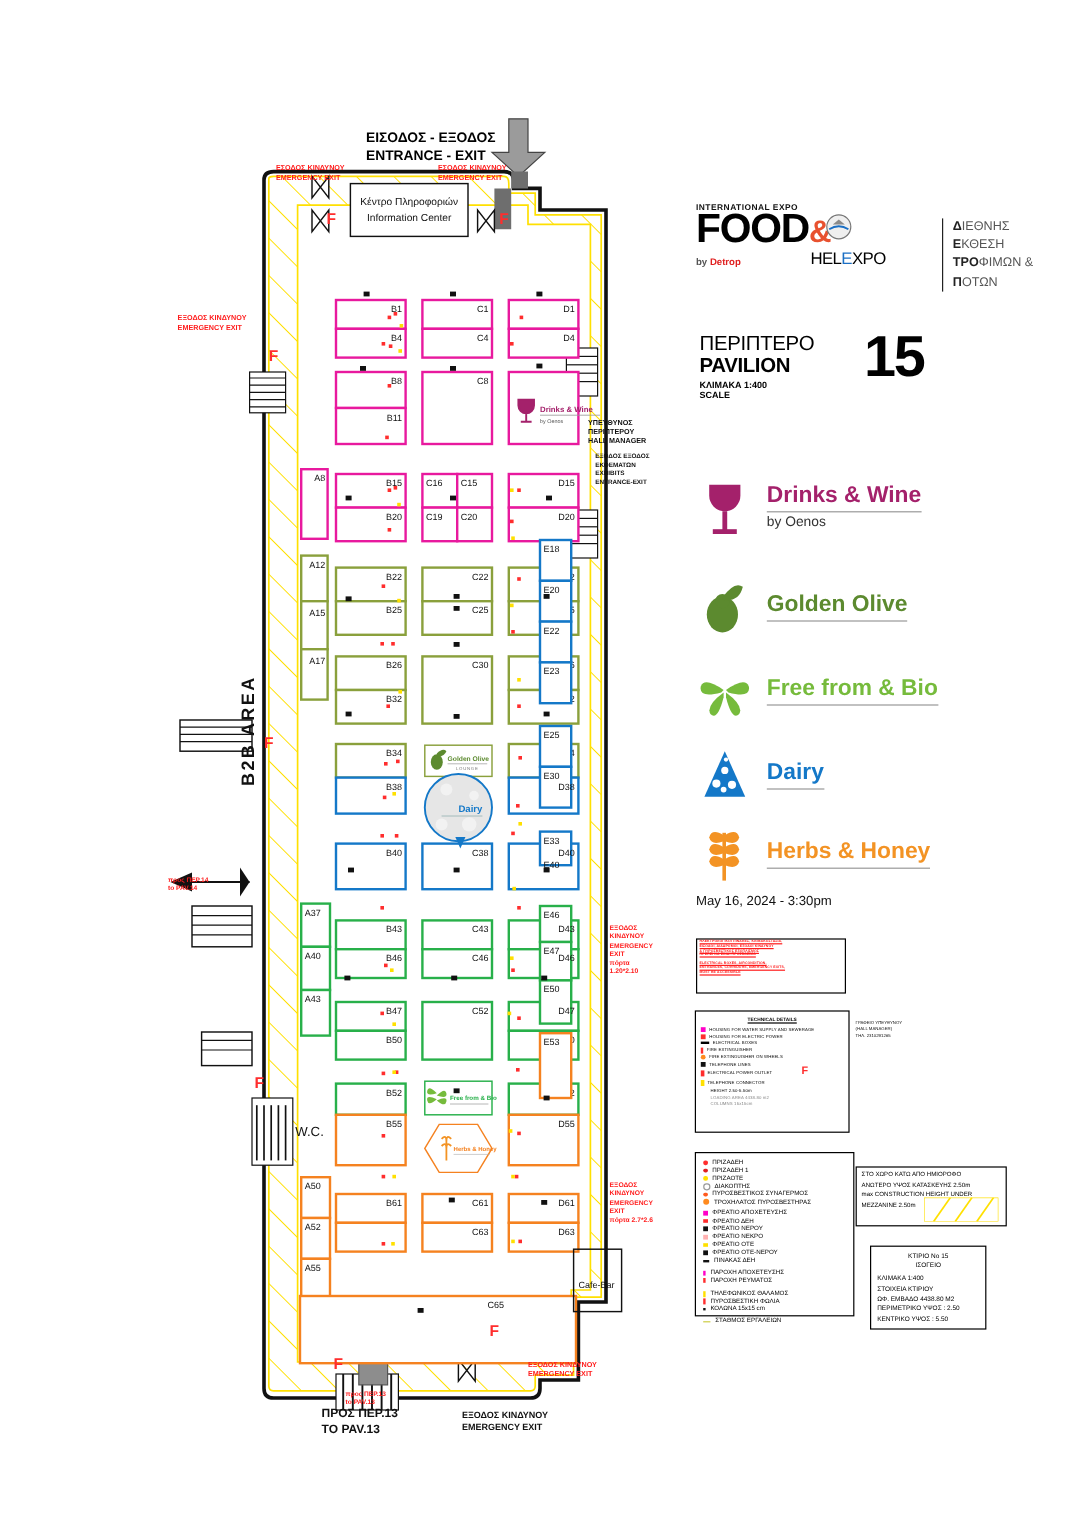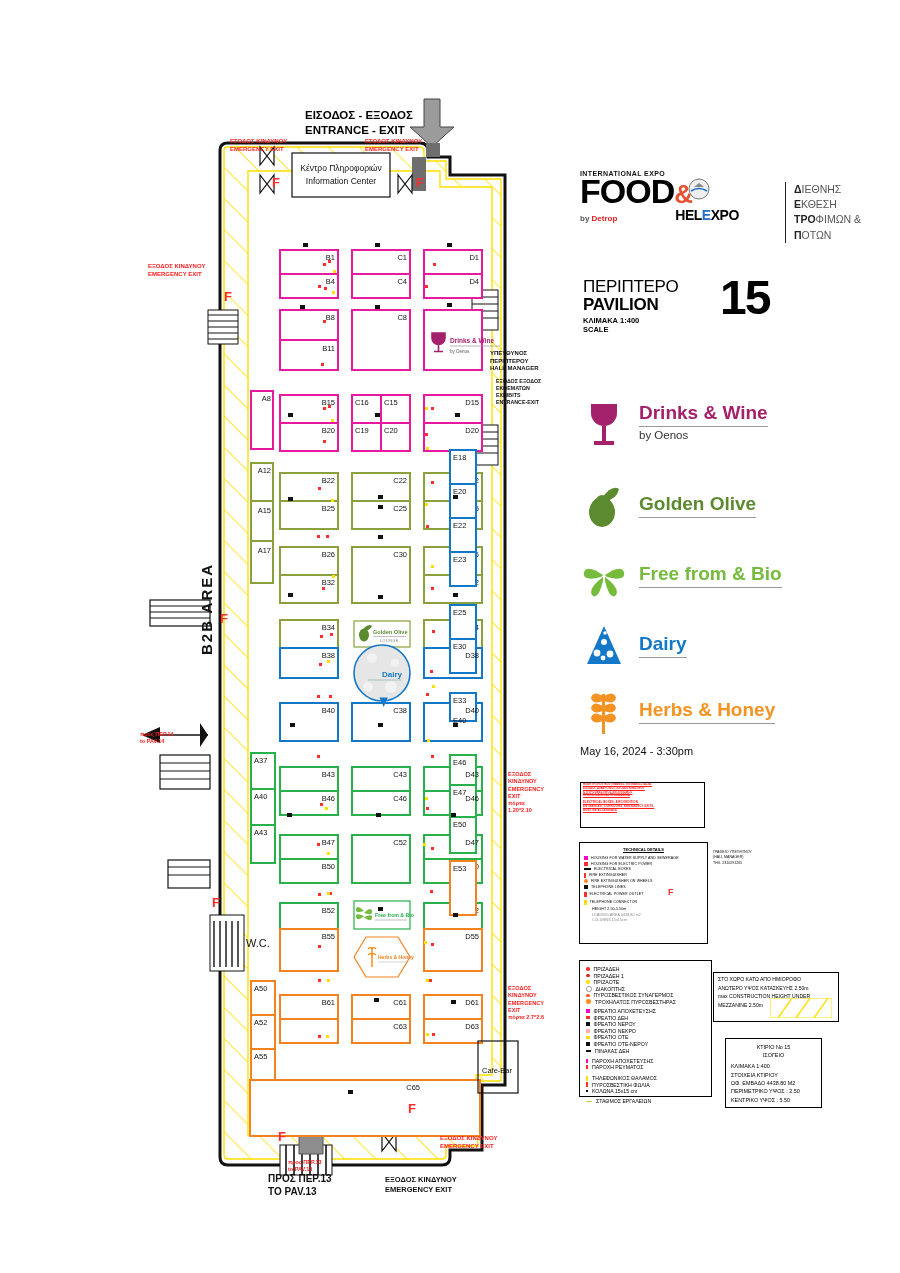--- a/index.html
+++ b/index.html
@@ -9,21 +9,21 @@
   .plan{position:absolute;left:120px;top:95px;width:430px;height:1130px;}
   svg{display:block;}
   
   #right-panel{position:absolute;left:565px;top:160px;width:330px;height:1000px;}
   .logo-wrap{position:absolute;left:15px;top:10px;width:300px;}
   .logo-intl{font-size:7px;letter-spacing:.4px;color:#111;font-weight:600;}
   .logo-food{font-size:34px;font-weight:bold;line-height:.85;letter-spacing:-1px;}
   .logo-amp{color:#e8512f;}
   .logo-by{font-size:8px;color:#555;font-weight:bold;}
   .logo-detrop{color:#e02020;font-weight:bold;}
-  .helexpo{font-size:14px;font-weight:bold;letter-spacing:-.5px;}
+  .helexpo{font-size:14px;font-weight:normal;letter-spacing:-.5px;}
   .helexpo .x{color:#1b6fc4;}
   .tagline{position:absolute;left:205px;top:12px;border-left:1.5px solid #222;
            padding-left:8px;font-size:10.5px;line-height:1.45;color:#222;}
   .tagline b{font-weight:bold;}
   .tagline span{color:#555;text-align:center;}
   .pav-block{position:absolute;left:18px;top:118px;}
   .pav-gr{font-size:17px;font-weight:normal;line-height:1.05;letter-spacing:-.3px;}
   .pav-en{font-size:17px;font-weight:bold;line-height:1.05;letter-spacing:-.3px;}
   .pav-scale{font-size:7.5px;font-weight:bold;line-height:1.25;margin-top:2px;}
   .pav-num{position:absolute;left:155px;top:110px;font-size:48px;font-weight:bold;letter-spacing:-2px;}

